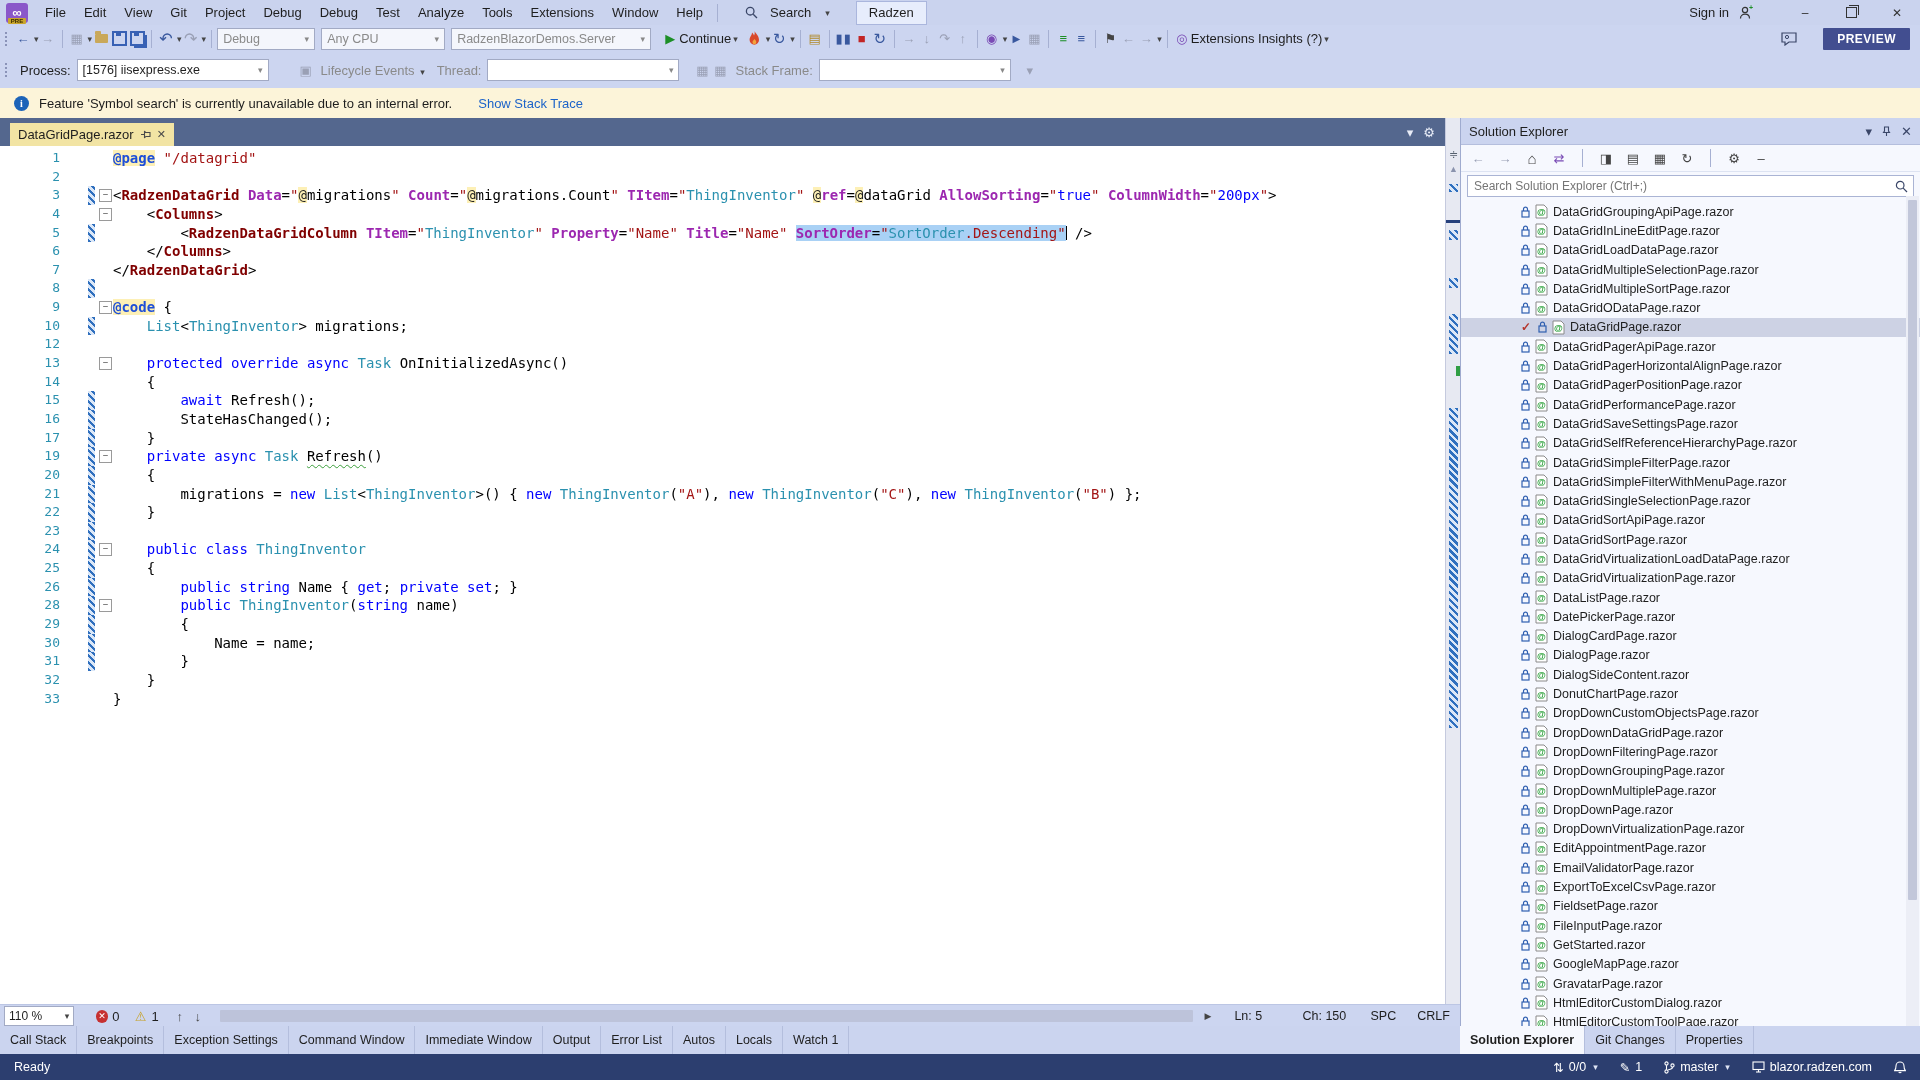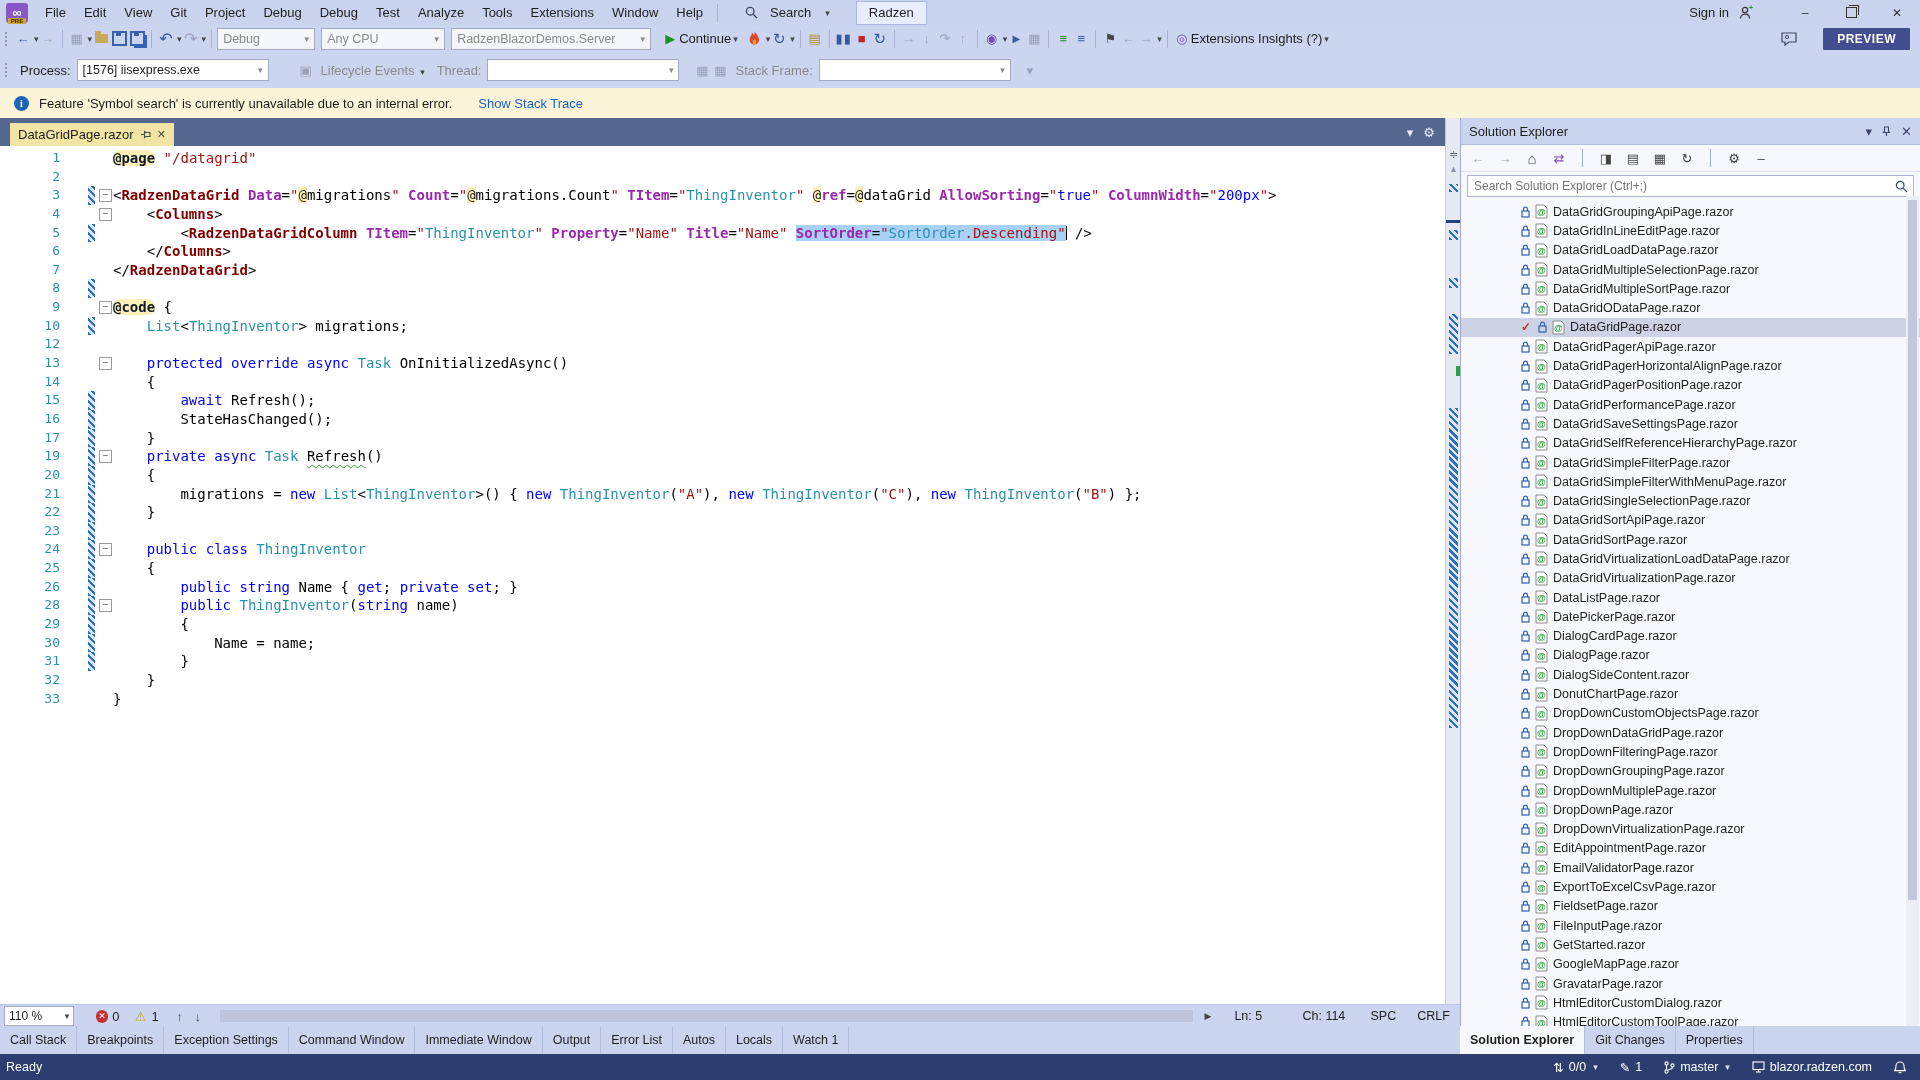--- a/index.html
+++ b/index.html
@@ -61,21 +61,21 @@
   .cl .chg.on{background:repeating-linear-gradient(45deg,#2f6fbe 0 2.5px,#dbe7f7 2.5px 5px);}
   .cl .fold{position:absolute;left:99px;top:3px;width:11px;height:11px;font-size:9px;line-height:9px;color:#555;}
   .cl .fold.box{border:1px solid #9a9a9a;background:#fff;text-align:center;}
   .ct .d{color:#000;}
   .ct .tg{color:#800000;font-weight:bold;}
   .ct .at{color:#9c27b0;font-weight:bold;}
   .ct .st{color:#a31515;}
   .ct .ty{color:#2b91af;}
   .ct .kw{color:#0000ff;}
   .ct .r{background:#fdf0b6;color:#1e1e1e;}
-  .ct .rd{background:#fdf0b6;color:#0f172a;font-weight:bold;border-radius:7px;}
+  .ct .rd{background:#fdf0b6;color:#1d4ed8;font-weight:bold;}
   .ct .sq{color:#000;text-decoration:underline wavy #3a9e3a 1px;text-underline-offset:3px;}
   .ct .x{background:#a9d1f5;}
   .ct .cr{display:inline-block;width:0;border-left:1.6px solid #000;height:14px;vertical-align:-2px;}
   
   #vscroll{left:1445px;top:118px;width:15px;height:886px;background:#e7e9f2;border-left:1px solid #c5cade;}
   .vs-mark{position:absolute;left:3px;width:9px;background:repeating-linear-gradient(45deg,#2f6fbe 0 2.5px,#dbe7f7 2.5px 5px);}
   .vs-caret{position:absolute;left:0;width:15px;height:3px;background:#27417c;}
   .vs-green{position:absolute;left:10px;width:5px;height:10px;background:#2f9e44;}
   .splitgrab{position:absolute;top:30px;left:0;width:15px;text-align:center;color:#55606e;font-size:11px;}
   .vs-up{position:absolute;top:46px;left:0;width:15px;text-align:center;color:#8a93ad;font-size:9px;}
@@ -363,21 +363,21 @@
     <span style="margin:0 12px 0 4px">0</span>
     <span class="ico gold" style="color:#c7a227">⚠</span>
     <span style="margin:0 12px 0 2px">1</span>
     <span class="ico dark">↑</span>
     <span class="ico dark">↓</span>
     <span style="width:14px"></span>
     <span class="hthumb" style="width:1000px"></span>
     <span class="ico dark" style="font-size:9px;margin-left:6px">▶</span>
     <span style="width:18px"></span>
     <span class="lnstat">Ln: 5</span>
-    <span class="lnstat">Ch: 114</span>
+    <span class="lnstat">Ch: 150</span>
     <span class="lnstat" style="width:48px">SPC</span>
     <span class="lnstat" style="width:44px">CRLF</span>
   </div>
 
   <div id="separea" class="abs">
     <div class="se-header">
       <span class="title">Solution Explorer</span>
       <span class="se-htools">
         <span>▾</span>
         <span style="display:inline-flex">
@@ -1117,21 +1117,21 @@
       <span class="ptab">Locals</span>
       <span class="ptab">Watch 1</span>
   </div>
   <div id="setabs">
     <span class="setab active">Solution Explorer</span>
       <span class="setab">Git Changes</span>
       <span class="setab">Properties</span>
   </div>
 
   <div id="statusbar" class="abs">
-    <span style="margin-left:6px">Ready</span>
+    <span style="margin-left:14px">Ready</span>
     <span style="margin-left:auto"></span>
     <span class="sb-item">
       <span>⇅</span>
       <span>0/0</span>
       <span class="dd" style="color:#dfe5f5">▾</span>
     </span>
     <span class="sb-item">
       <span>✎</span>
       <span>1</span>
     </span>

